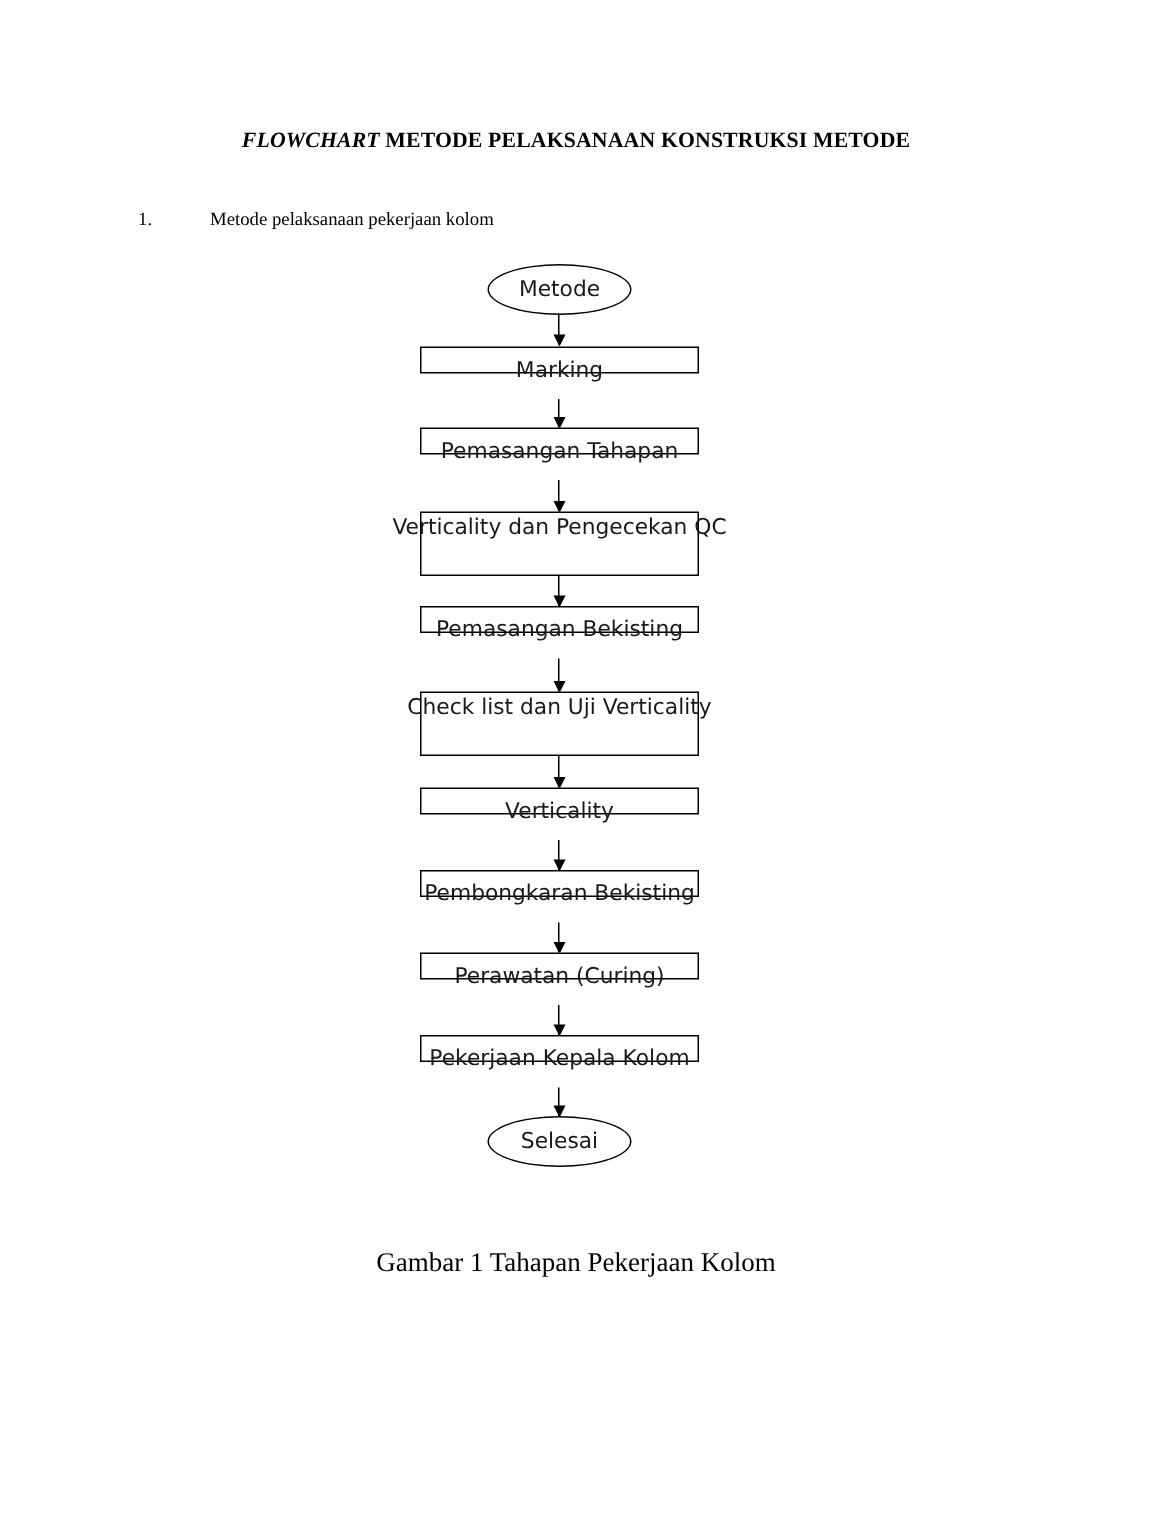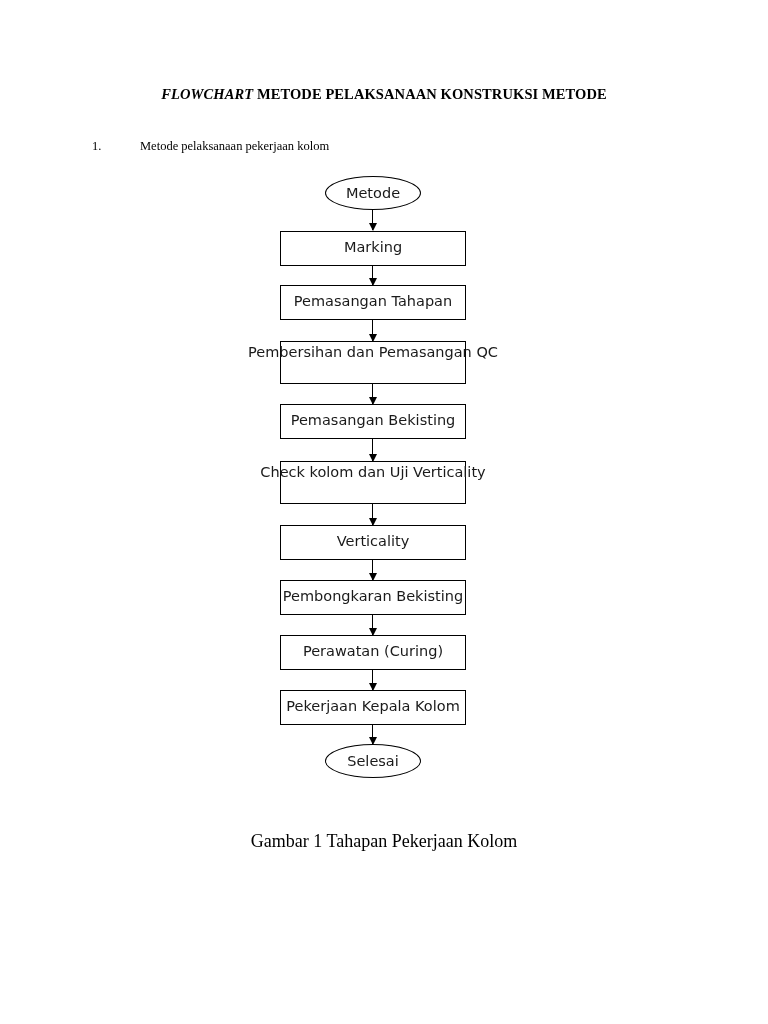--- a/index.html
+++ b/index.html
@@ -86,21 +86,21 @@
     position: absolute;
     left: 50%;
     transform: translateX(-50%);
     top: 6px;
     white-space: nowrap;
     font-family: "DejaVu Sans", sans-serif;
     font-size: 14.5px;
     color: #1a1a1a;
   }
   
-  .box.short { height: 35px; padding-left: 23px; }
+  .box.short { height: 18px; padding-left: 23px; }
   .box.short .label { top: 7px; }
   
   .box.tall { height: 43px; }
   .box.tall .label { top: 2px; }
 
   
   .ellipse {
     width: 96px;
     height: 34px;
     left: 325px;
@@ -172,31 +172,31 @@
       <span class="label">Marking</span>
     </div>
     <div class="conn" style="top:266px; height:19px;"></div>
 
     <div class="node box short" style="top:285px;">
       <span class="label">Pemasangan Tahapan</span>
     </div>
     <div class="conn" style="top:320px; height:21px;"></div>
 
     <div class="node box tall" style="top:341px;">
-      <span class="label">Pembersihan dan Pemasangan QC</span>
+      <span class="label">Verticality dan Pengecekan QC</span>
     </div>
     <div class="conn" style="top:384px; height:20px;"></div>
 
     <div class="node box short" style="top:404px;">
       <span class="label">Pemasangan Bekisting</span>
     </div>
     <div class="conn" style="top:439px; height:22px;"></div>
 
     <div class="node box tall" style="top:461px;">
-      <span class="label">Check kolom  dan Uji Verticality</span>
+      <span class="label">Check list  dan Uji Verticality</span>
     </div>
     <div class="conn" style="top:504px; height:21px;"></div>
 
     <div class="node box short" style="top:525px;">
       <span class="label">Verticality</span>
     </div>
     <div class="conn" style="top:560px; height:20px;"></div>
 
     <div class="node box short" style="top:580px;">
       <span class="label">Pembongkaran Bekisting</span>

